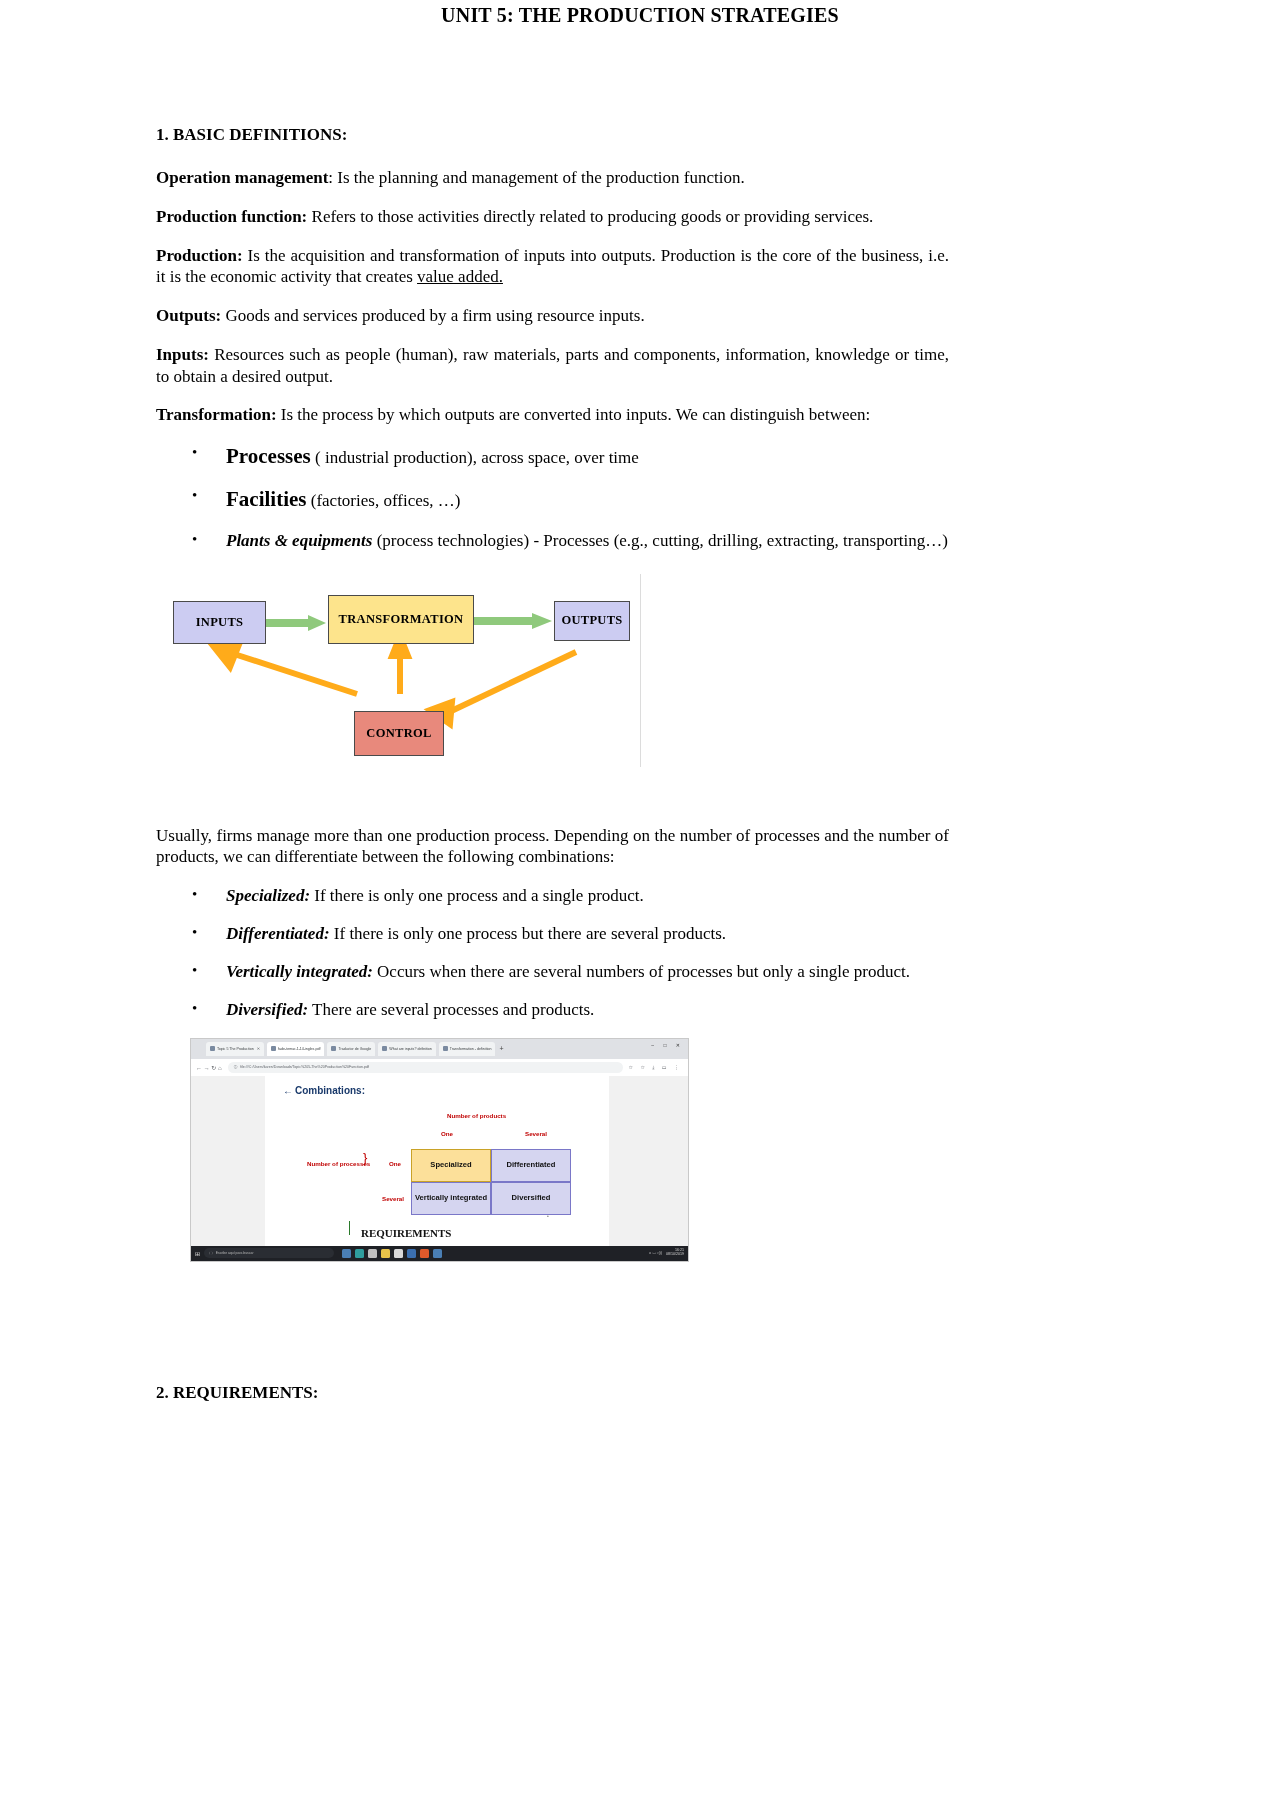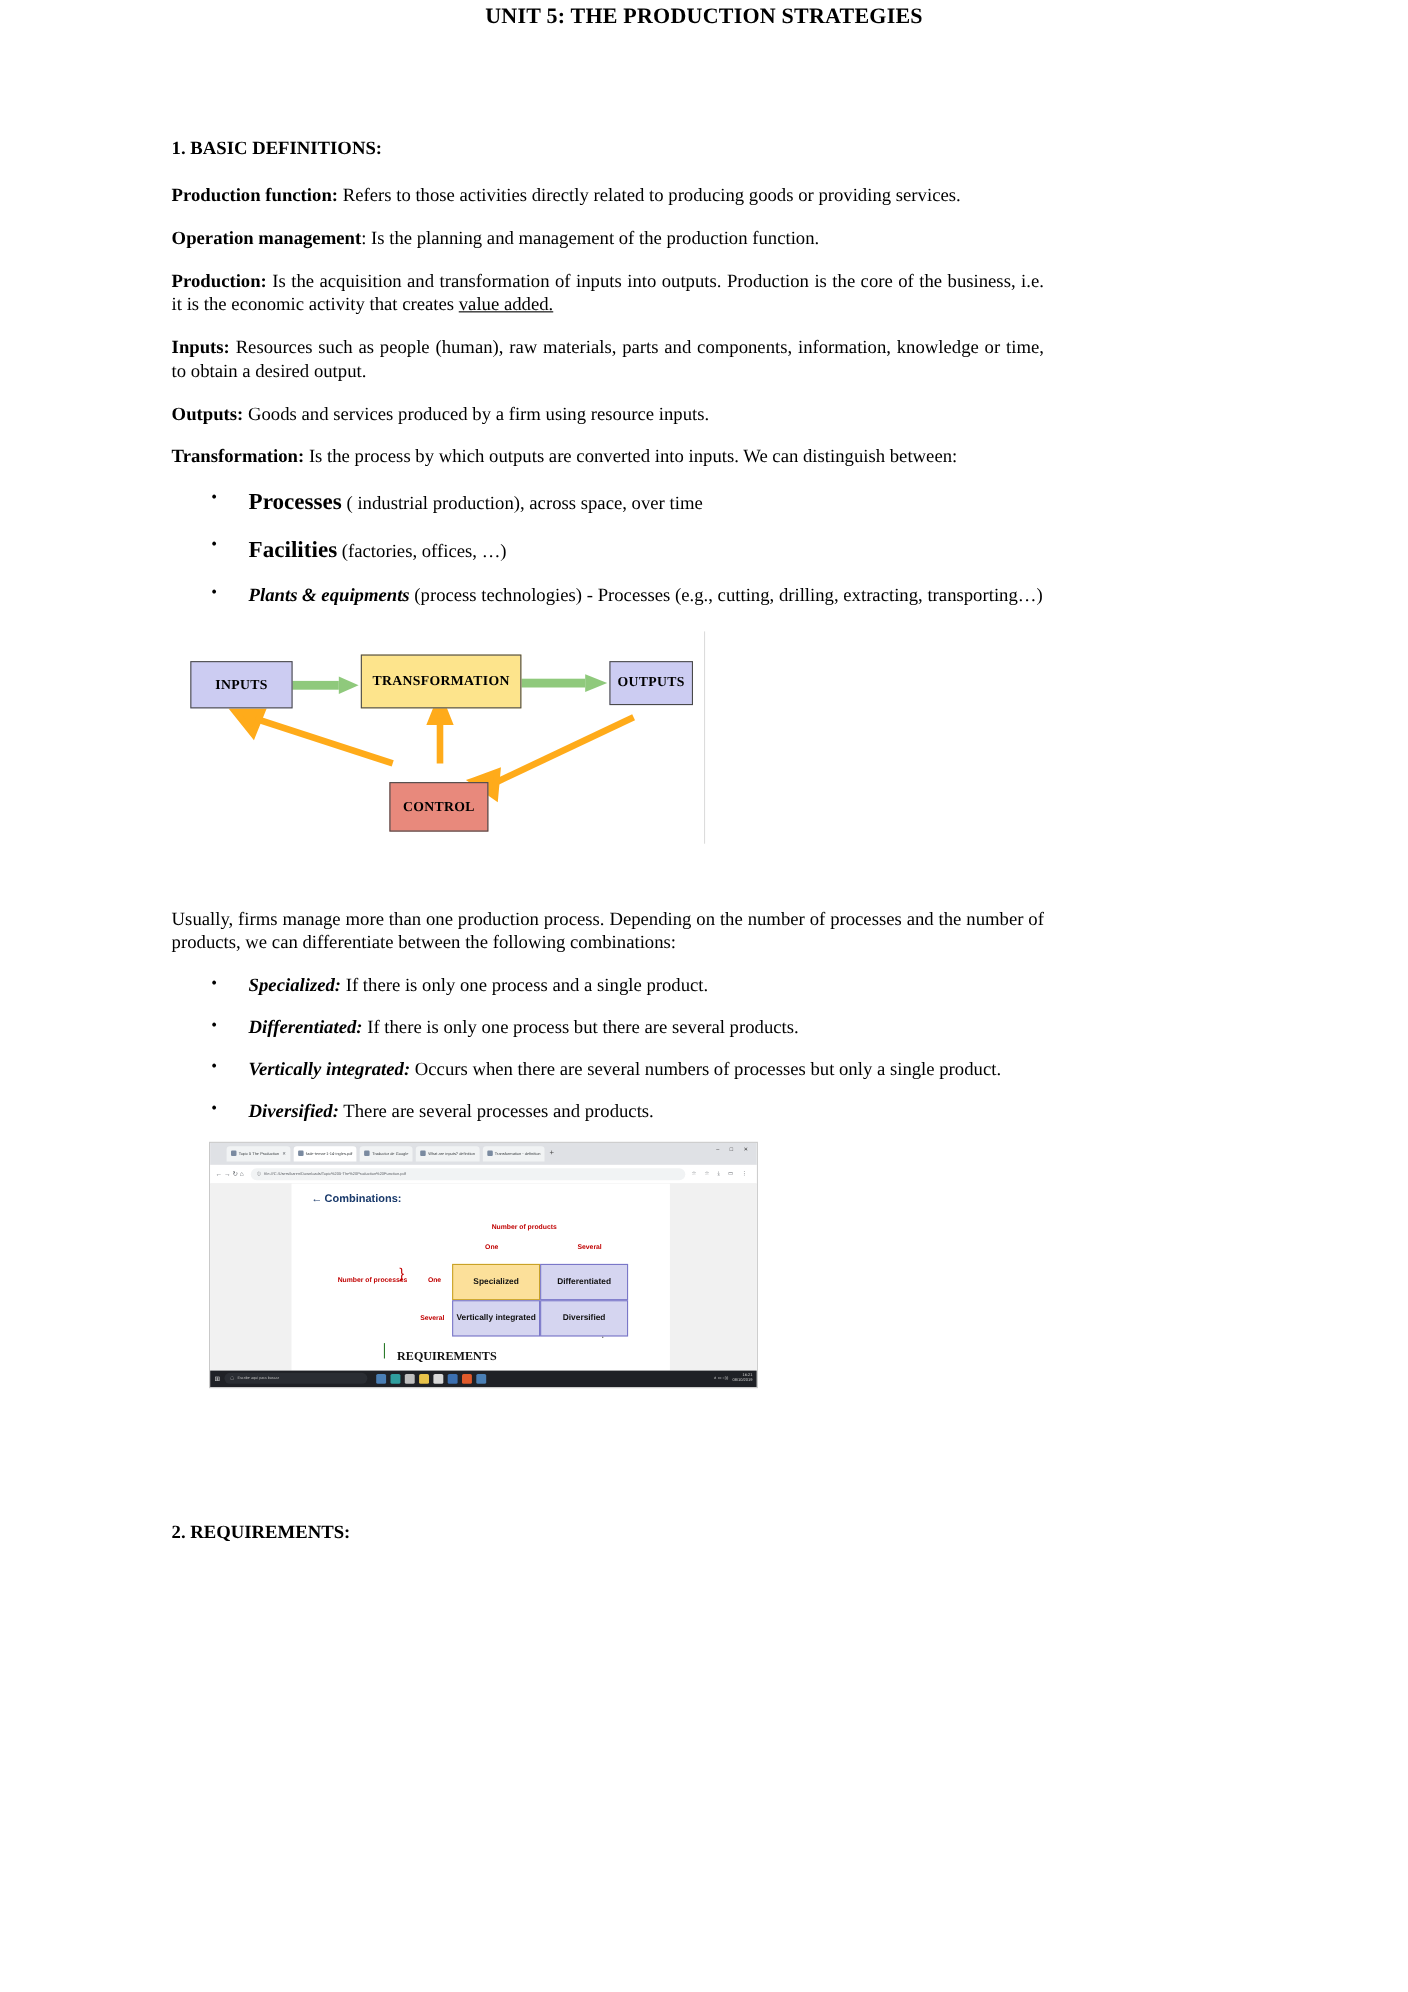--- a/index.html
+++ b/index.html
@@ -93,41 +93,41 @@
 
 <div class="page">
 
   <div class="doc-title">UNIT 5: THE PRODUCTION STRATEGIES</div>
 
   <div class="content">
 
     <h2 class="section">1. BASIC DEFINITIONS:</h2>
 
     <p class="para">
+      <span class="b">Operation management</span><span>: Is the planning and management of the production function.</span>
+    </p>
+
+    <p class="para">
       <span class="b">Production function:</span>
       <span>Refers to those activities directly related to producing goods or providing services.</span>
     </p>
 
     <p class="para">
-      <span class="b">Operation management</span><span>: Is the planning and management of the production function.</span>
-    </p>
-
-    <p class="para">
       <span class="b">Production:</span>
       <span>Is the acquisition and transformation of inputs into outputs. Production is the core of the business, i.e. it is the economic activity that creates </span><span class="u">value added.</span>
     </p>
 
     <p class="para">
+      <span class="b">Outputs:</span>
+      <span>Goods and services produced by a firm using resource inputs.</span>
+    </p>
+
+    <p class="para">
       <span class="b">Inputs:</span>
       <span>Resources such as people (human), raw materials, parts and components, information, knowledge or time, to obtain a desired output.</span>
-    </p>
-
-    <p class="para">
-      <span class="b">Outputs:</span>
-      <span>Goods and services produced by a firm using resource inputs.</span>
     </p>
 
     <p class="para">
       <span class="b">Transformation:</span>
       <span>Is the process by which outputs are converted into inputs. We can distinguish between:</span>
     </p>
 
     <ul class="bullets">
       <li>
         <span class="dot">•</span>

